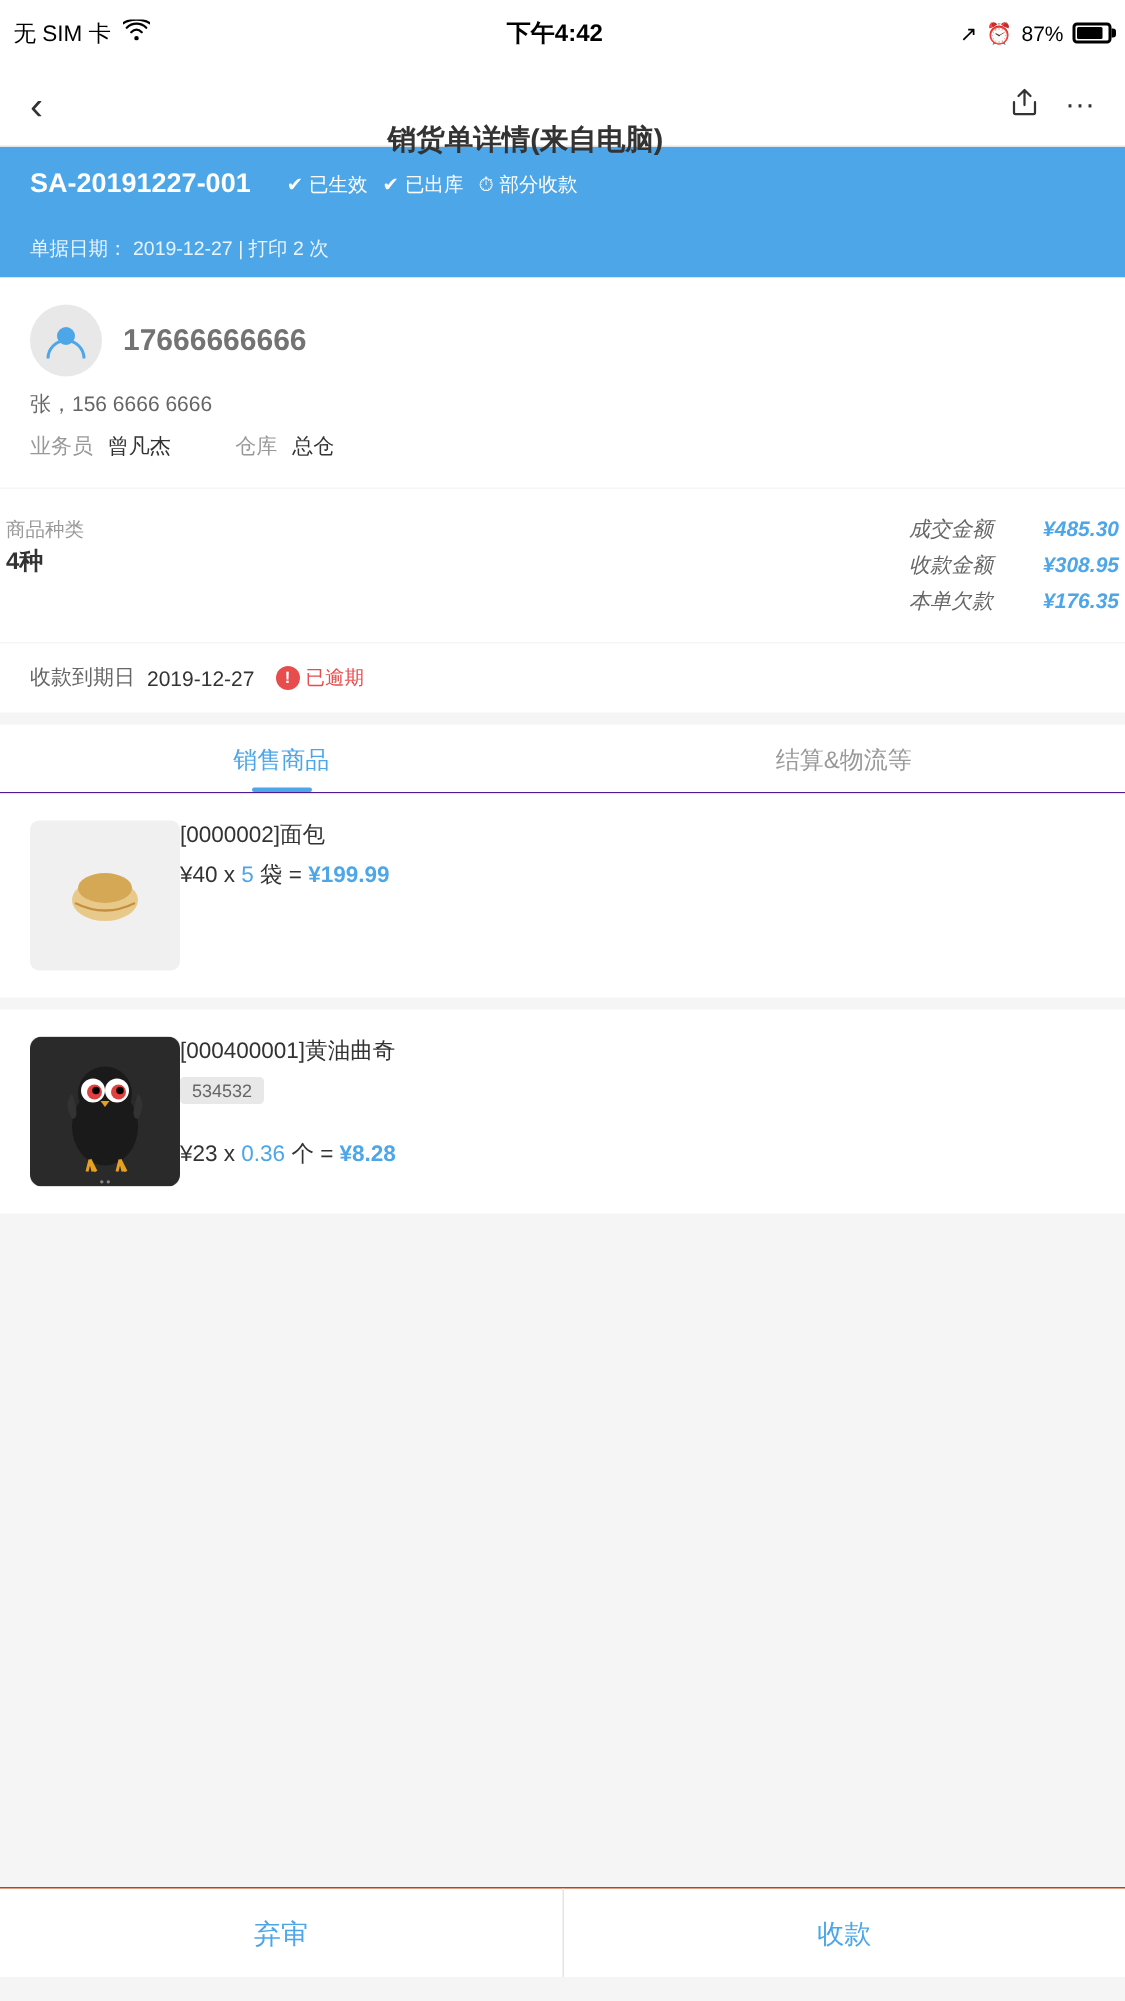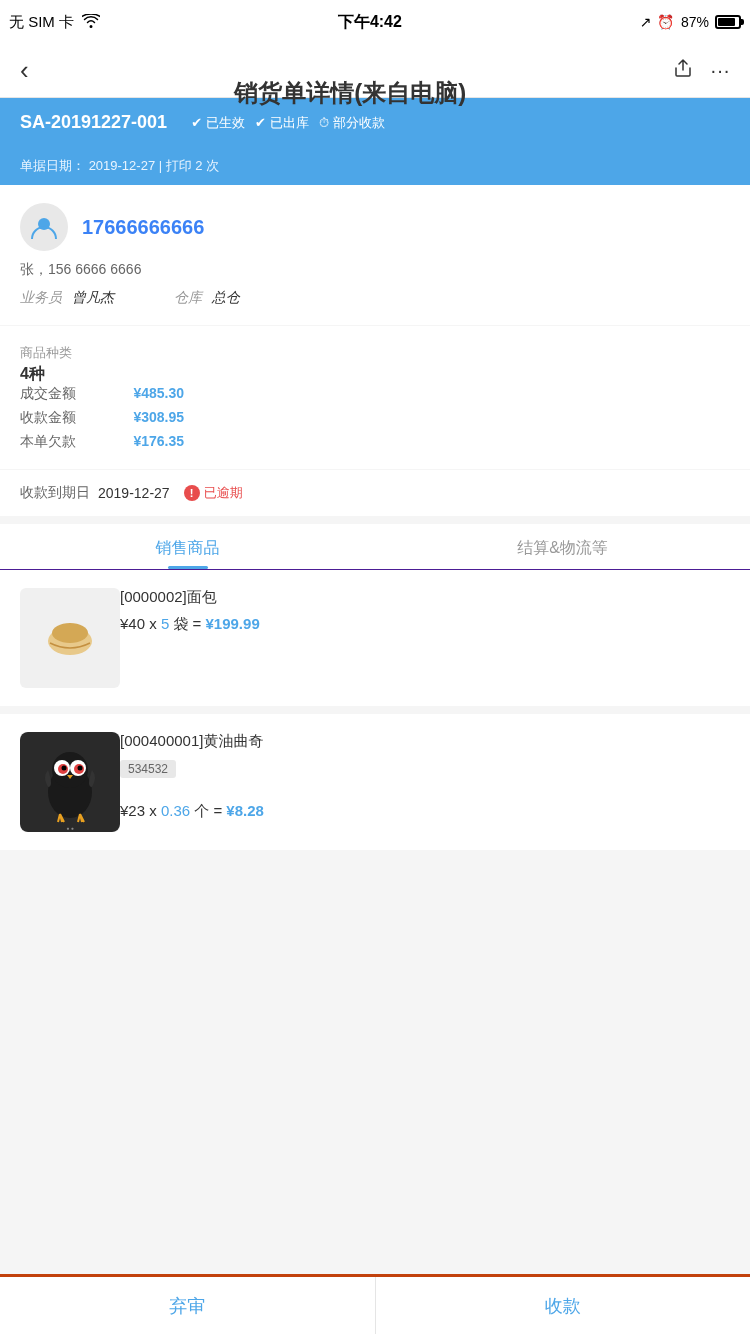--- a/index.html
+++ b/index.html
@@ -34,21 +34,21 @@
     .nav-bar {
       height: 54px;
       background: #fff;
       display: flex;
       align-items: center;
       justify-content: space-between;
       padding: 0 20px;
       border-bottom: 1px solid #e5e5e5;
     }
     .nav-back { font-size: 26px; color: #333; cursor: pointer; }
-    .nav-title { font-size: 24px; font-weight: 600; color: #333; margin-top: 44px; }
+    .nav-title { font-size: 19px; font-weight: 600; color: #333; margin-top: 44px; }
     .nav-actions { display: flex; align-items: center; gap: 16px; }
     .nav-icon { font-size: 20px; color: #333; cursor: pointer; }
 
     
     .header-banner {
       background: #4da6e8;
       padding: 14px 20px 10px;
     }
     .order-id-row {
       display: flex;
@@ -94,51 +94,49 @@
       background: #e8e8e8;
       display: flex;
       align-items: center;
       justify-content: center;
       font-size: 24px;
       color: #4da6e8;
     }
     .customer-name {
       font-size: 20px;
       font-weight: 600;
-      color: #3b82f6;
+      color: #737373;
     }
     .customer-detail {
       font-size: 14px;
       color: #666;
       margin-bottom: 10px;
     }
     .customer-meta {
       display: flex;
-      gap: 60px;
+      gap: 43px;
       font-size: 14px;
       color: #666;
-      font-style: italic;
     }
     .meta-item span.label { color: #999; margin-right: 6px; }
     .meta-item span.value { color: #333; font-weight: 500; }
 
     
     .stats-section {
       background: #fff;
-      padding: 18px 20px;
+      padding: 18px 4px;
       margin-bottom: 1px;
       display: flex;
       justify-content: space-between;
       align-items: flex-start;
-      flex-direction: column;
     }
     .stats-left .label { font-size: 13px; color: #999; }
     .stats-left .count { font-size: 16px; color: #333; font-weight: 600; margin-top: 2px; }
     .stats-right { display: flex; flex-direction: column; gap: 6px; align-items: flex-end; }
-    .stat-row { display: flex; justify-content: space-between; gap: 28px; font-size: 14px; }
+    .stat-row { display: flex; justify-content: space-between; gap: 4px; font-size: 14px; font-style: italic; }
     .stat-label { color: #666; }
     .stat-value { color: #4da6e8; font-weight: 600; min-width: 80px; text-align: right; }
 
     
     .due-section {
       background: #fff;
       padding: 14px 20px;
       margin-bottom: 8px;
       display: flex;
       align-items: center;
@@ -230,25 +228,25 @@
       border-radius: 3px;
       margin-bottom: 24px;
     }
     .product-price { font-size: 15px; color: #333; }
     .product-price .qty { color: #4da6e8; }
     .product-price .total { color: #4da6e8; font-weight: 600; }
 
     
     .bottom-bar {
       position: fixed;
-      bottom: 0;
+      bottom: 16px;
       width: 750px;
       height: 60px;
       background: #fff;
-      border-top: 3px solid #c2410c;
+      border-top: 1px solid #c2410c;
       display: flex;
     }
     .bottom-btn {
       flex: 1;
       display: flex;
       align-items: center;
       justify-content: center;
       font-size: 18px;
       cursor: pointer;
     }

